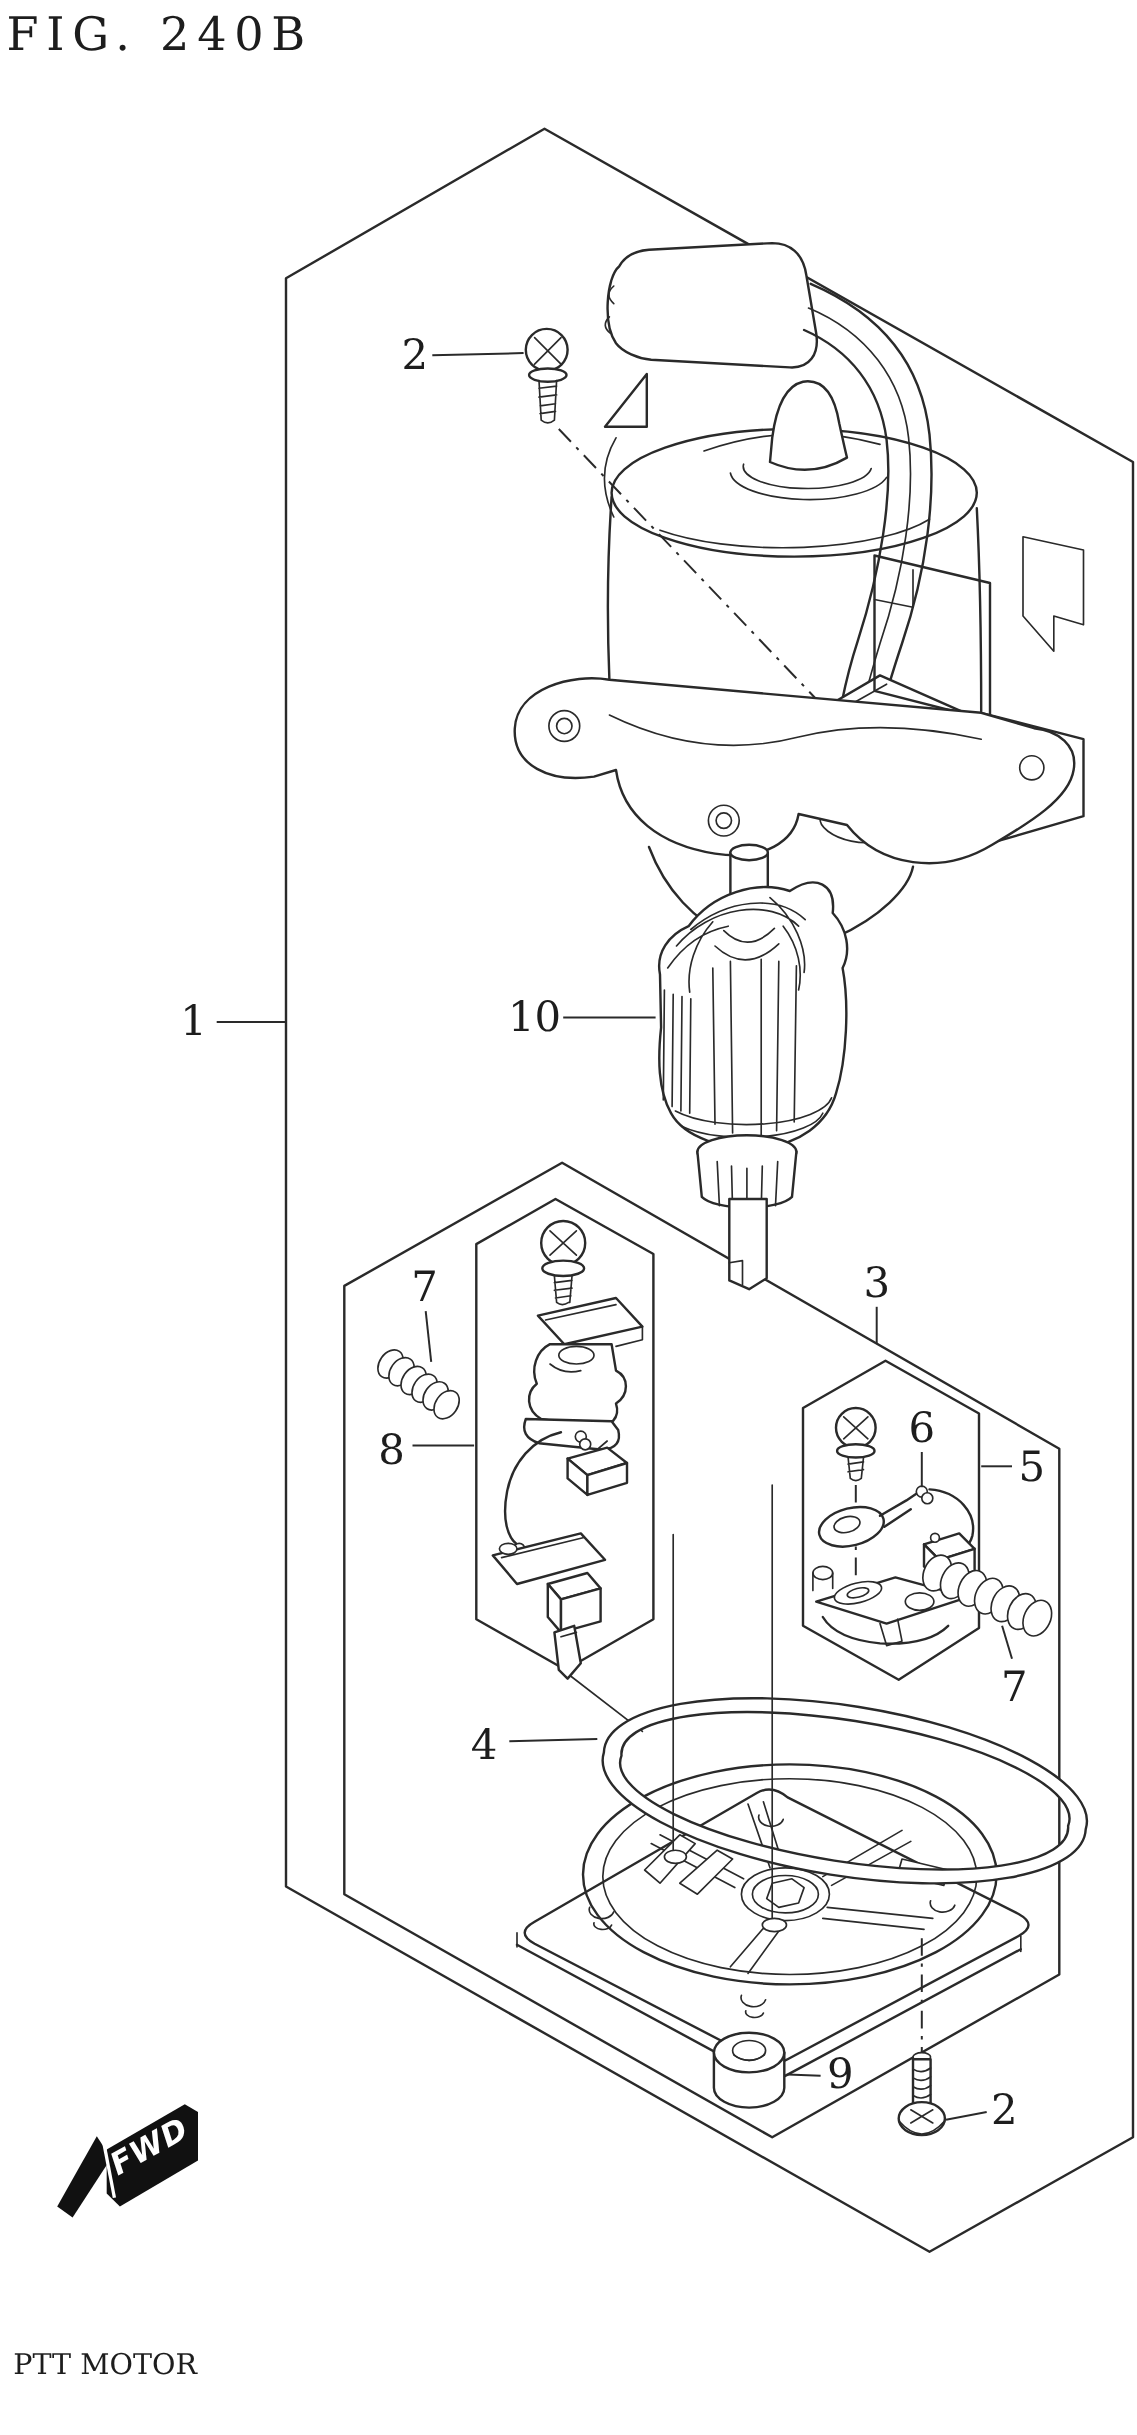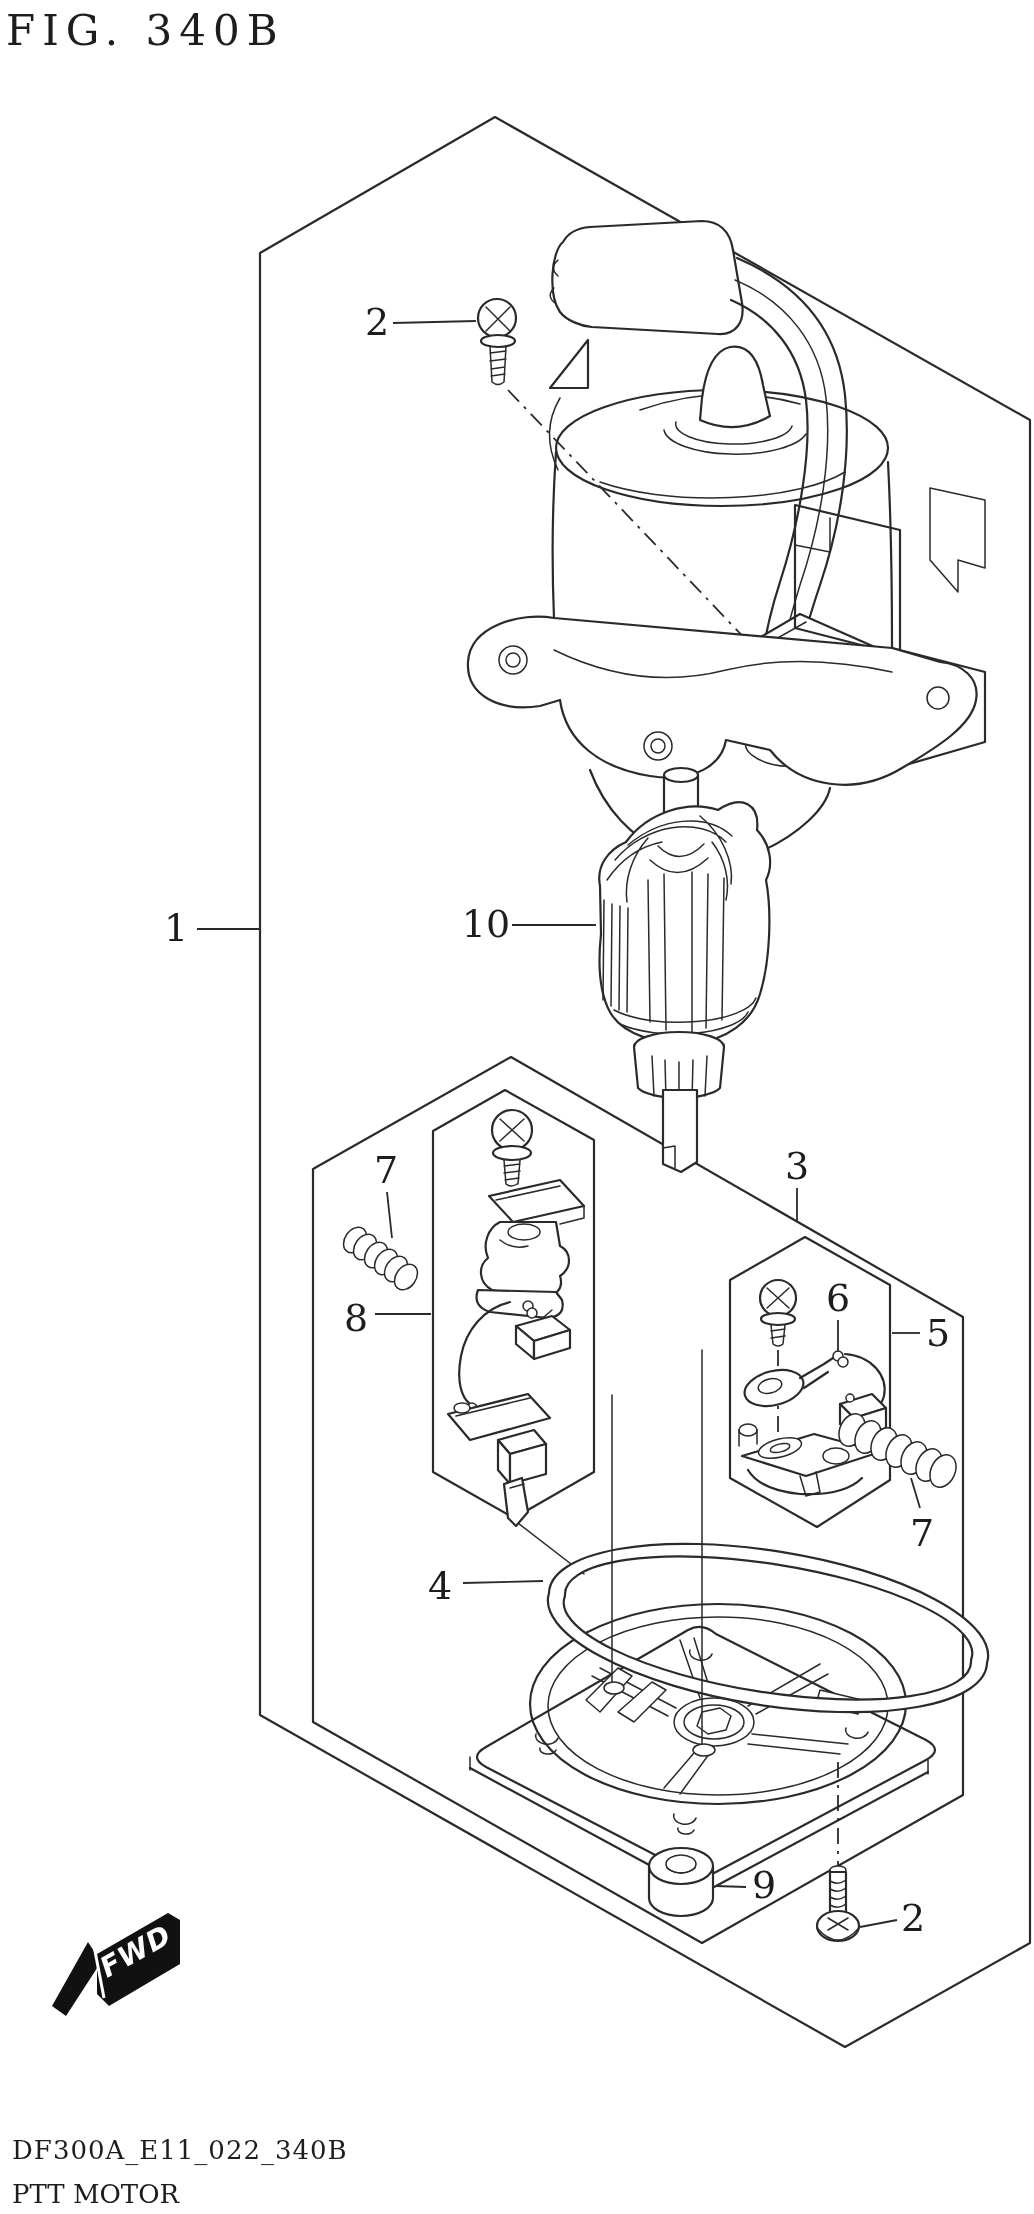--- a/index.html
+++ b/index.html
@@ -18,21 +18,21 @@
   .leader{fill:none;stroke:#2a2a2a;stroke-width:1.8;}
   .callout{font-family:"DejaVu Serif",serif;font-size:38px;fill:#1d1d1d;text-anchor:middle;}
   .fwdtxt{font-family:"DejaVu Sans",sans-serif;font-size:28px;font-weight:bold;font-style:italic;
           fill:#ffffff;letter-spacing:1px;}
 </style>
 </head>
 <body>
 
 <div id="page">
 
-  <div id="fig-title">FIG. 340B</div>
+  <div id="fig-title">FIG. 240B</div>
 
   <svg width="1034" height="2214" viewBox="0 0 1034 2214">
 
     <g>
       <path class="ln" d="M 495,117 L 260,253 L 260,1715 L 845,2047 L 1030,1943 L 1030,420 Z"></path>
     </g>
 
     <g>
       <path class="ln" d="M 511,1057 L 313,1169 L 313,1722 L 702,1943 L 963,1795 L 963,1317 Z"></path>
       <path class="thin" d="M 514,1520 L 584,1574"></path>
@@ -288,17 +288,16 @@
         <polyline points="375,1314 431,1314" class="leader"></polyline>
         <text x="356" y="1331" class="callout">8</text>
         <polyline points="746,1887 716,1886" class="leader"></polyline>
         <text x="764" y="1898" class="callout">9</text>
         <polyline points="512,925 596,925" class="leader"></polyline>
         <text x="486" y="937" class="callout">10</text>
       </g>
   </svg>
 
   <div id="footer">
-    <div>DF300A_E11_022_340B</div>
     <div style="letter-spacing:0px;">PTT MOTOR</div>
   </div>
 
 </div>
 
 </body></html>

